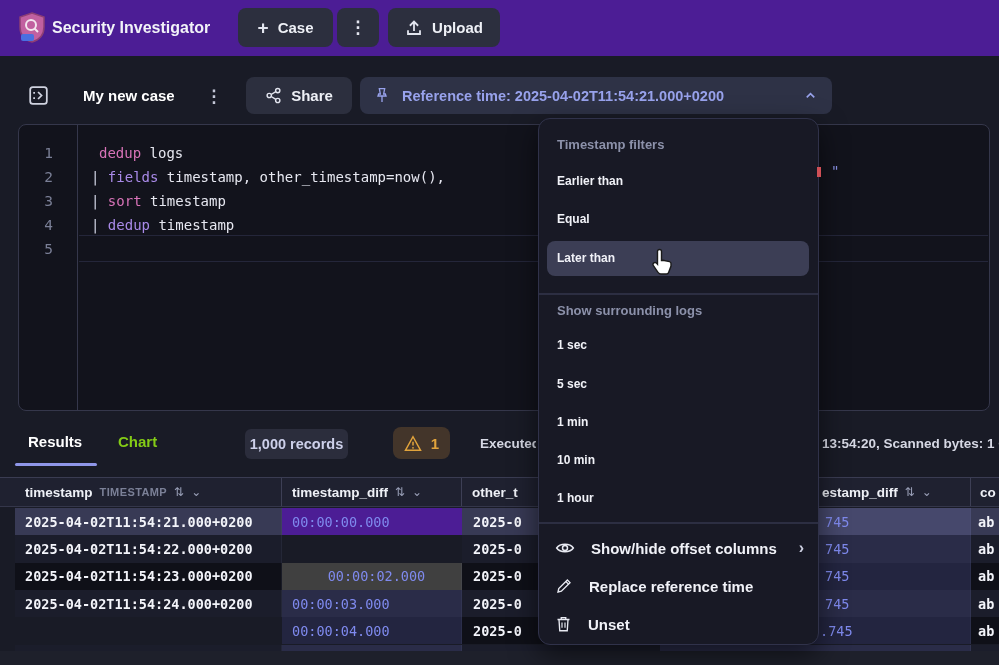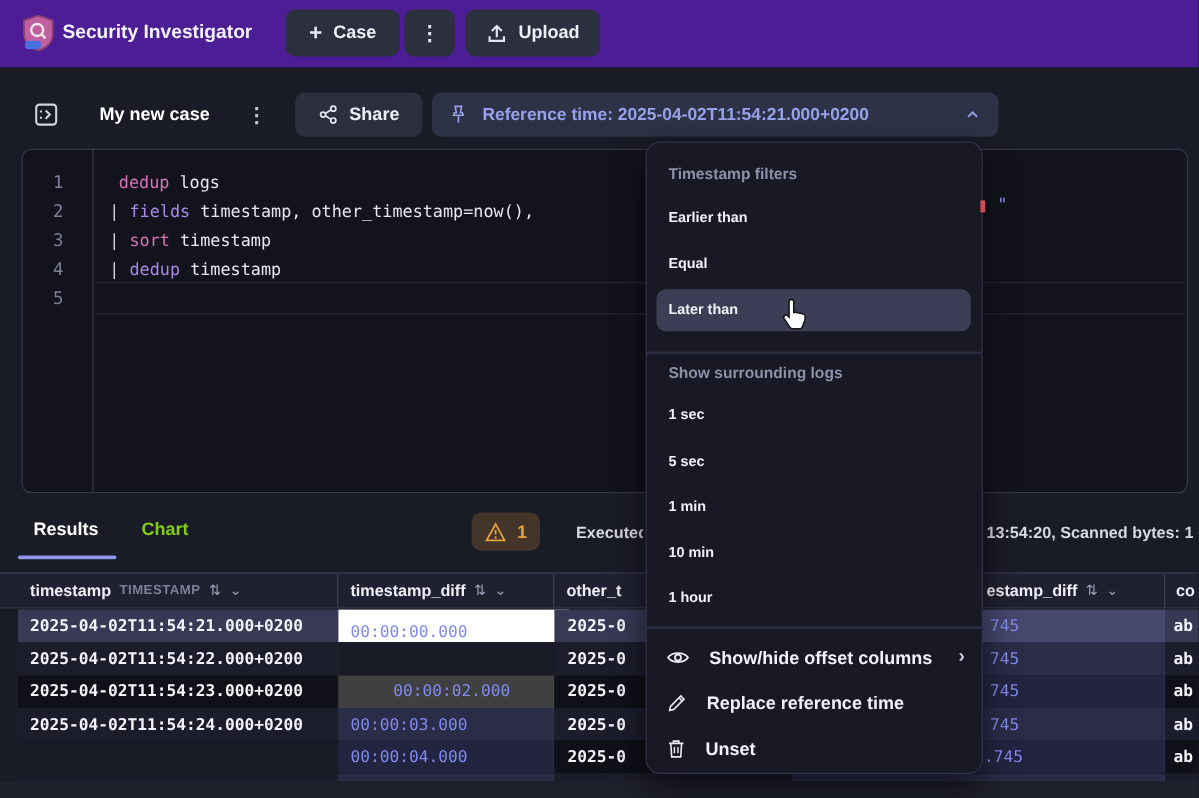--- a/index.html
+++ b/index.html
@@ -161,20 +161,21 @@
     <div class="codeline" style="top:64px;"><span class="pipe">| </span><span class="kw-pink">sort</span><span> timestamp</span></div>
     <div class="editor-hline" style="top:110px;"></div>
     <div class="editor-hline" style="top:136px;"></div>
   </div>
   <div class="tail-quote">"</div>
   <div class="err-mark"></div>
 
   <div class="tab" style="left:28px; top:433px; color:#ffffff;">Results</div>
   <div class="tab-underline" style="left:15px; top:463px; width:82px;"></div>
   <div class="tab" style="left:118px; top:433px; color:#84cc16;">Chart</div>
+  <div class="records-badge">1,000 records</div>
   <div class="warn-badge">
     <svg width="18" height="17" viewBox="0 0 24 22">
       <path d="M12 2 L22 20 H2 Z" fill="none" stroke="#e2a43c" stroke-width="2"></path>
       <line x1="12" y1="8.5" x2="12" y2="13.5" stroke="#e2a43c" stroke-width="2"></line>
       <circle cx="12" cy="16.8" r="1.2" fill="#e2a43c"></circle>
     </svg>
     <span>1</span>
   </div>
   <div class="exec-text" style="left:480px; width:56px;">Executed a</div>
   <div class="exec-text" style="left:822px; width:177px;">13:54:20, Scanned bytes: 1 G</div>
@@ -201,21 +202,21 @@
     </div>
     <div class="hcell" style="left:971px; width:28px; padding-left:9px; border-right:none;">
       <span class="hname">co</span>
     </div>
   </div>
 
   <div class="trow" style="top:508px;">
     <div class="tcell" style="left:15px; width:267px; background:#383a55; padding-left:10px;">
         <span class="ts-val">2025-04-02T11:54:21.000+0200</span>
       </div>
-    <div class="tcell" style="left:282px; width:192px; background:#ffffff; padding-left:10px;align-items:flex-end;">
+    <div class="tcell" style="left:282px; width:192px; background:#4c1d95; padding-left:10px;">
         <span class="diff-val">00:00:00.000</span>
       </div>
     <div class="tcell" style="left:462px; width:198px; background:#383a55; padding-left:11px; border-right:none;">
         <span class="ts-val">2025-0</span>
       </div>
     <div class="tcell" style="left:660px; width:311px; background:#46486c; padding-left:165px;">
         <span class="diff-val">745</span>
       </div>
     <div class="tcell" style="left:971px; width:28px; background:#383a55; padding-left:7px; border-right:none;">
         <span class="ts-val">ab</span>

